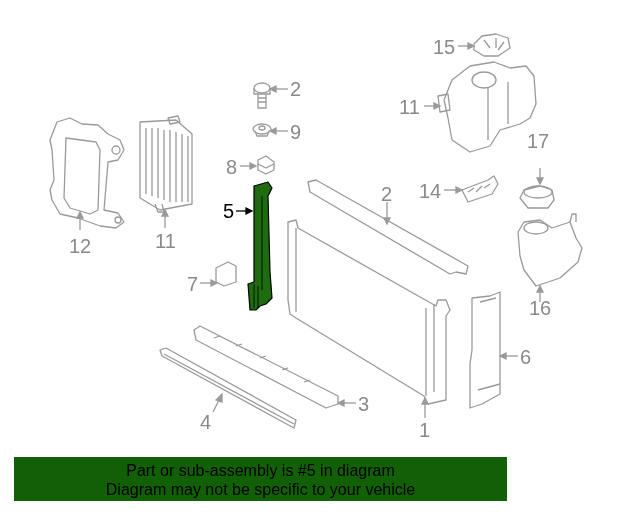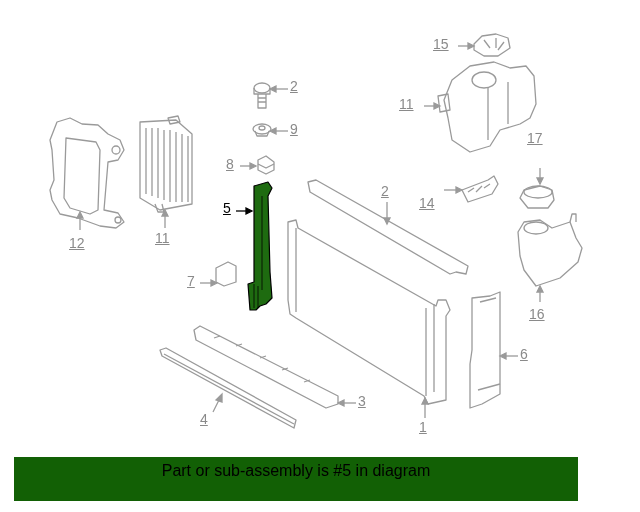--- a/index.html
+++ b/index.html
@@ -1,20 +1,20 @@
 <!DOCTYPE html>
 <html><head>
 <meta charset="utf-8">
 <style>
   html, body { margin: 0; padding: 0; background: #ffffff; }
   body { width: 640px; height: 512px; position: relative; overflow: hidden; font-family: "Liberation Sans", sans-serif; }
   .diagram { position: absolute; left: 0; top: 0; width: 640px; height: 455px; }
-  .callout { position: absolute; font-family: "Liberation Sans", sans-serif; font-size: 14px; color: #8a8a8a; line-height: 1; text-decoration: underline; }
+  .callout { position: absolute; font-family: "Liberation Sans", sans-serif; font-size: 20px; color: #8a8a8a; line-height: 1; }
   .callout.active { color: #000000; }
-  .banner { position: absolute; left: 14px; top: 457px; width: 564px; height: 44px; background: #126005; color: #000; text-align: center; font-size: 16px; line-height: 19px; padding-top: 4px; box-sizing: border-box; }
+  .banner { position: absolute; left: 14px; top: 457px; width: 493px; height: 44px; background: #126005; color: #000; text-align: center; font-size: 16px; line-height: 19px; padding-top: 4px; box-sizing: border-box; }
   .banner span { display: block; }
 </style>
 </head>
 <body>
 
 <svg class="diagram" viewBox="0 0 640 455" width="640" height="455" xmlns="http://www.w3.org/2000/svg">
   <g fill="none" stroke="#9a9a9a" stroke-width="1.3" stroke-linejoin="round">
 
     <g>
       <path d="M57,122 L70,118 L82,124 L98,125 L108,134 L120,140 L124,150 L118,160 L108,162 L104,210 L118,213 L124,222 L116,228 L100,226 L78,218 L60,214 L52,200 L50,190 L54,180 L52,150 L50,140 Z"></path>
@@ -157,20 +157,21 @@
 <span class="callout" style="left:200px;top:412px;">4</span>
 <span class="callout active" style="left:223px;top:201px;">5</span>
 <span class="callout" style="left:520px;top:347px;">6</span>
 <span class="callout" style="left:187px;top:274px;">7</span>
 <span class="callout" style="left:226px;top:157px;">8</span>
 <span class="callout" style="left:290px;top:122px;">9</span>
 <span class="callout" style="left:290px;top:79px;">2</span>
 <span class="callout" style="left:155px;top:231px;">11</span>
 <span class="callout" style="left:69px;top:236px;text-align:center;">12</span>
 <span class="callout" style="left:399px;top:97px;">11</span>
-<span class="callout" style="left:419px;top:181px;margin-top:15px;">14</span>
+<span class="callout" style="left:419px;top:181px;">14</span>
 <span class="callout" style="left:433px;top:37px;">15</span>
-<span class="callout" style="left:529px;top:307px;">16</span>
+<span class="callout" style="left:529px;top:298px;">16</span>
 <span class="callout" style="left:527px;top:131px;">17</span>
 
 <div class="banner">
   <span>Part or sub-assembly is #5 in diagram</span>
+  <span>Diagram may not be specific to your vehicle</span>
 </div>
 
 </body></html>

